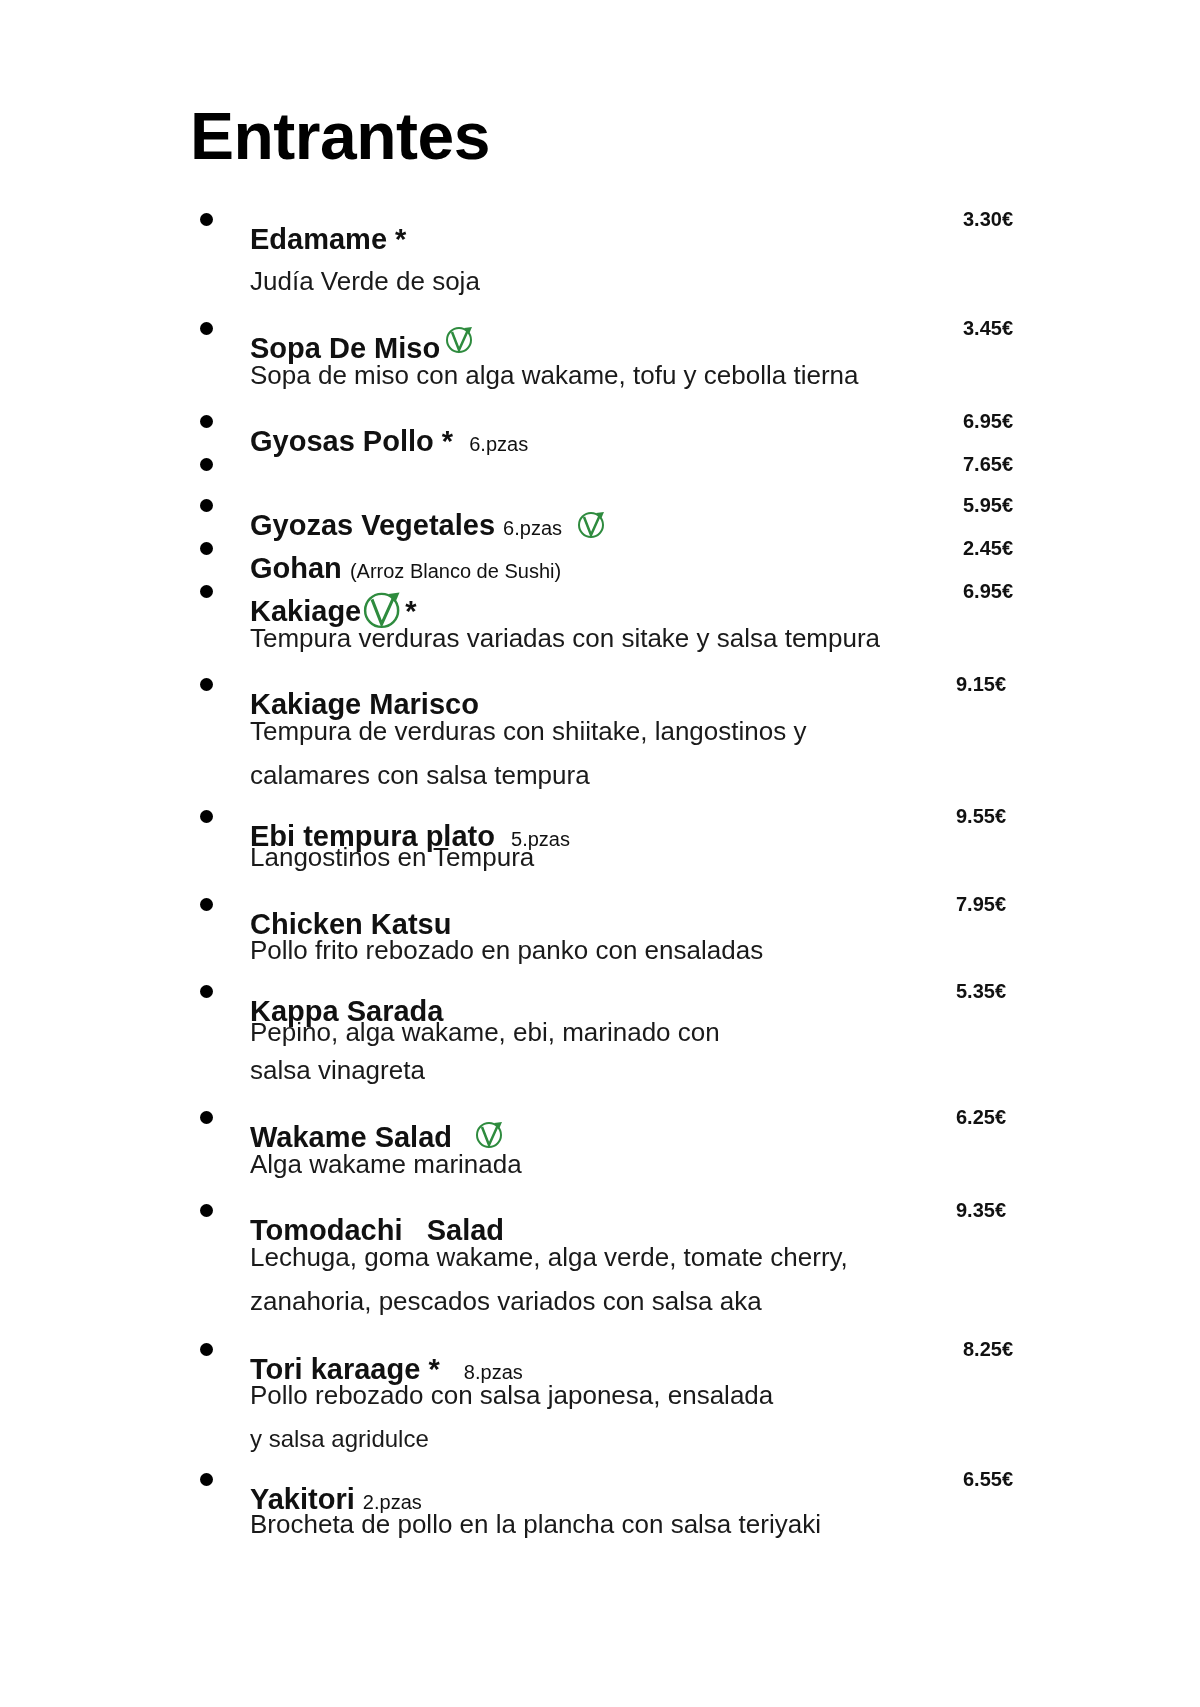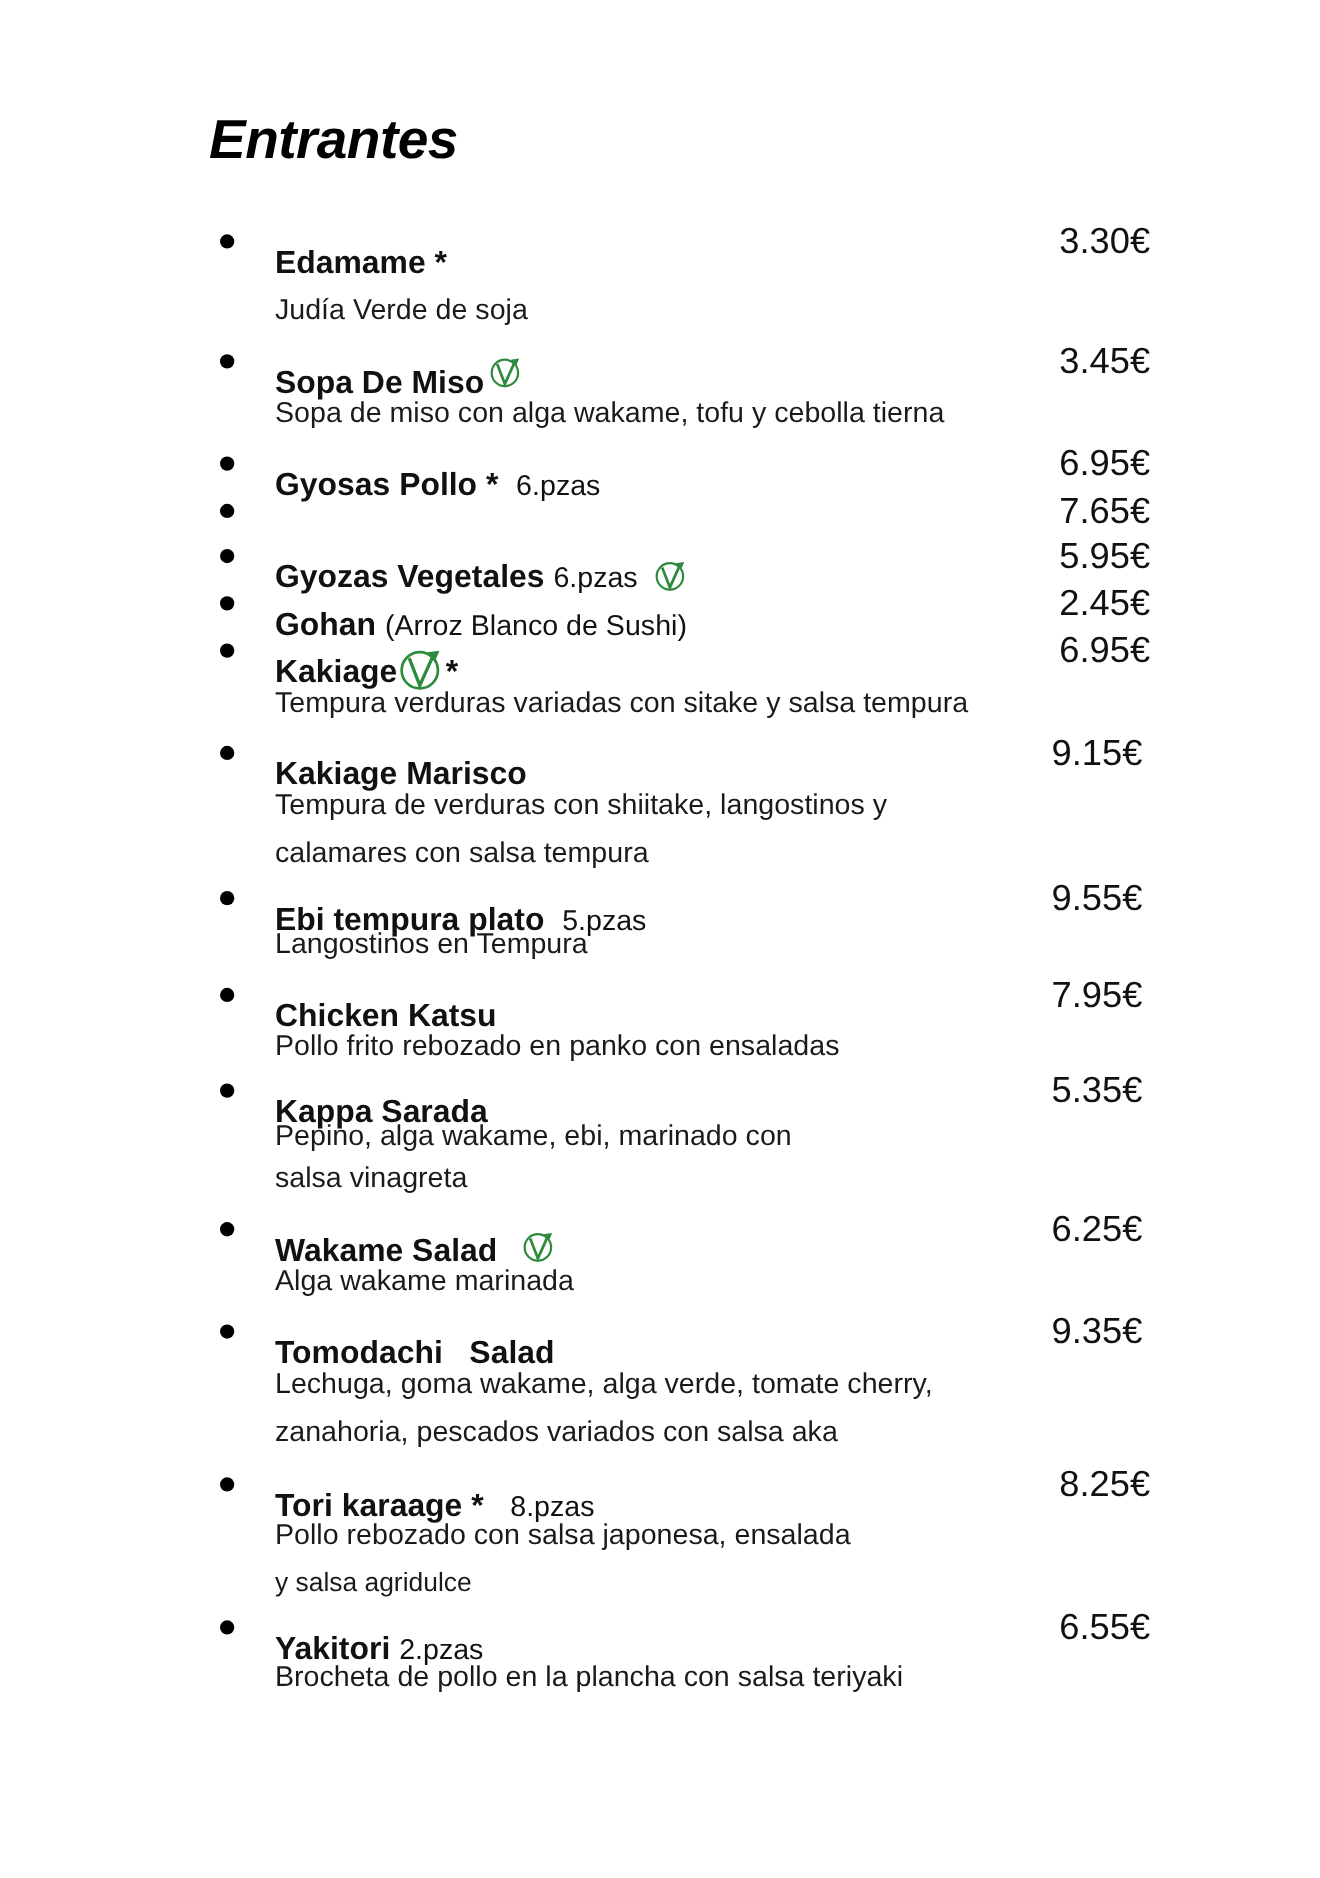--- a/index.html
+++ b/index.html
@@ -1,23 +1,23 @@
 <!DOCTYPE html>
 <html><head>
 <meta charset="utf-8">
 <style>
   html, body { margin:0; padding:0; background:#ffffff; }
   body { width:1200px; height:1707px; position:relative; overflow:hidden;
          font-family:"Liberation Sans", "DejaVu Sans", sans-serif; color:#111; }
-  .title { position:absolute; left:190px; top:98px; font-size:50px; font-weight:bold; letter-spacing:-0.5px; color:#000;font-style:italic; }
+  .title { position:absolute; left:190px; top:98px; font-size:66px; font-weight:bold; letter-spacing:-0.5px; color:#000; }
   .row { position:absolute; left:0; width:1200px; height:36px; }
   .bullet { position:absolute; left:200px; top:50%; width:13px; height:13px; margin-top:-6px; border-radius:50%; background:#000; }
   .name { position:absolute; left:250px; top:0; line-height:36px; font-size:29px; font-weight:bold; color:#111; white-space:pre;margin-top:20px; }
-  .name .extra { font-weight:normal; font-size:26px;text-align:right; }
-  .price { position:absolute; top:0; line-height:36px; font-size:33px; font-weight:normal; color:#111; }
+  .name .extra { font-weight:normal; font-size:20px;text-align:right; }
+  .price { position:absolute; top:0; line-height:36px; font-size:20px; font-weight:bold; color:#111; }
   .desc { position:absolute; left:250px; font-size:26px; line-height:34px; color:#1a1a1a; white-space:nowrap; }
   .desc.small { font-size:24px; }
   .veg { display:inline-block; vertical-align:middle; width:32px; height:32px; }
 </style>
 </head>
 <body>
 
 <div class="title">Entrantes</div>
 
 <div class="row" style="top:201px">

